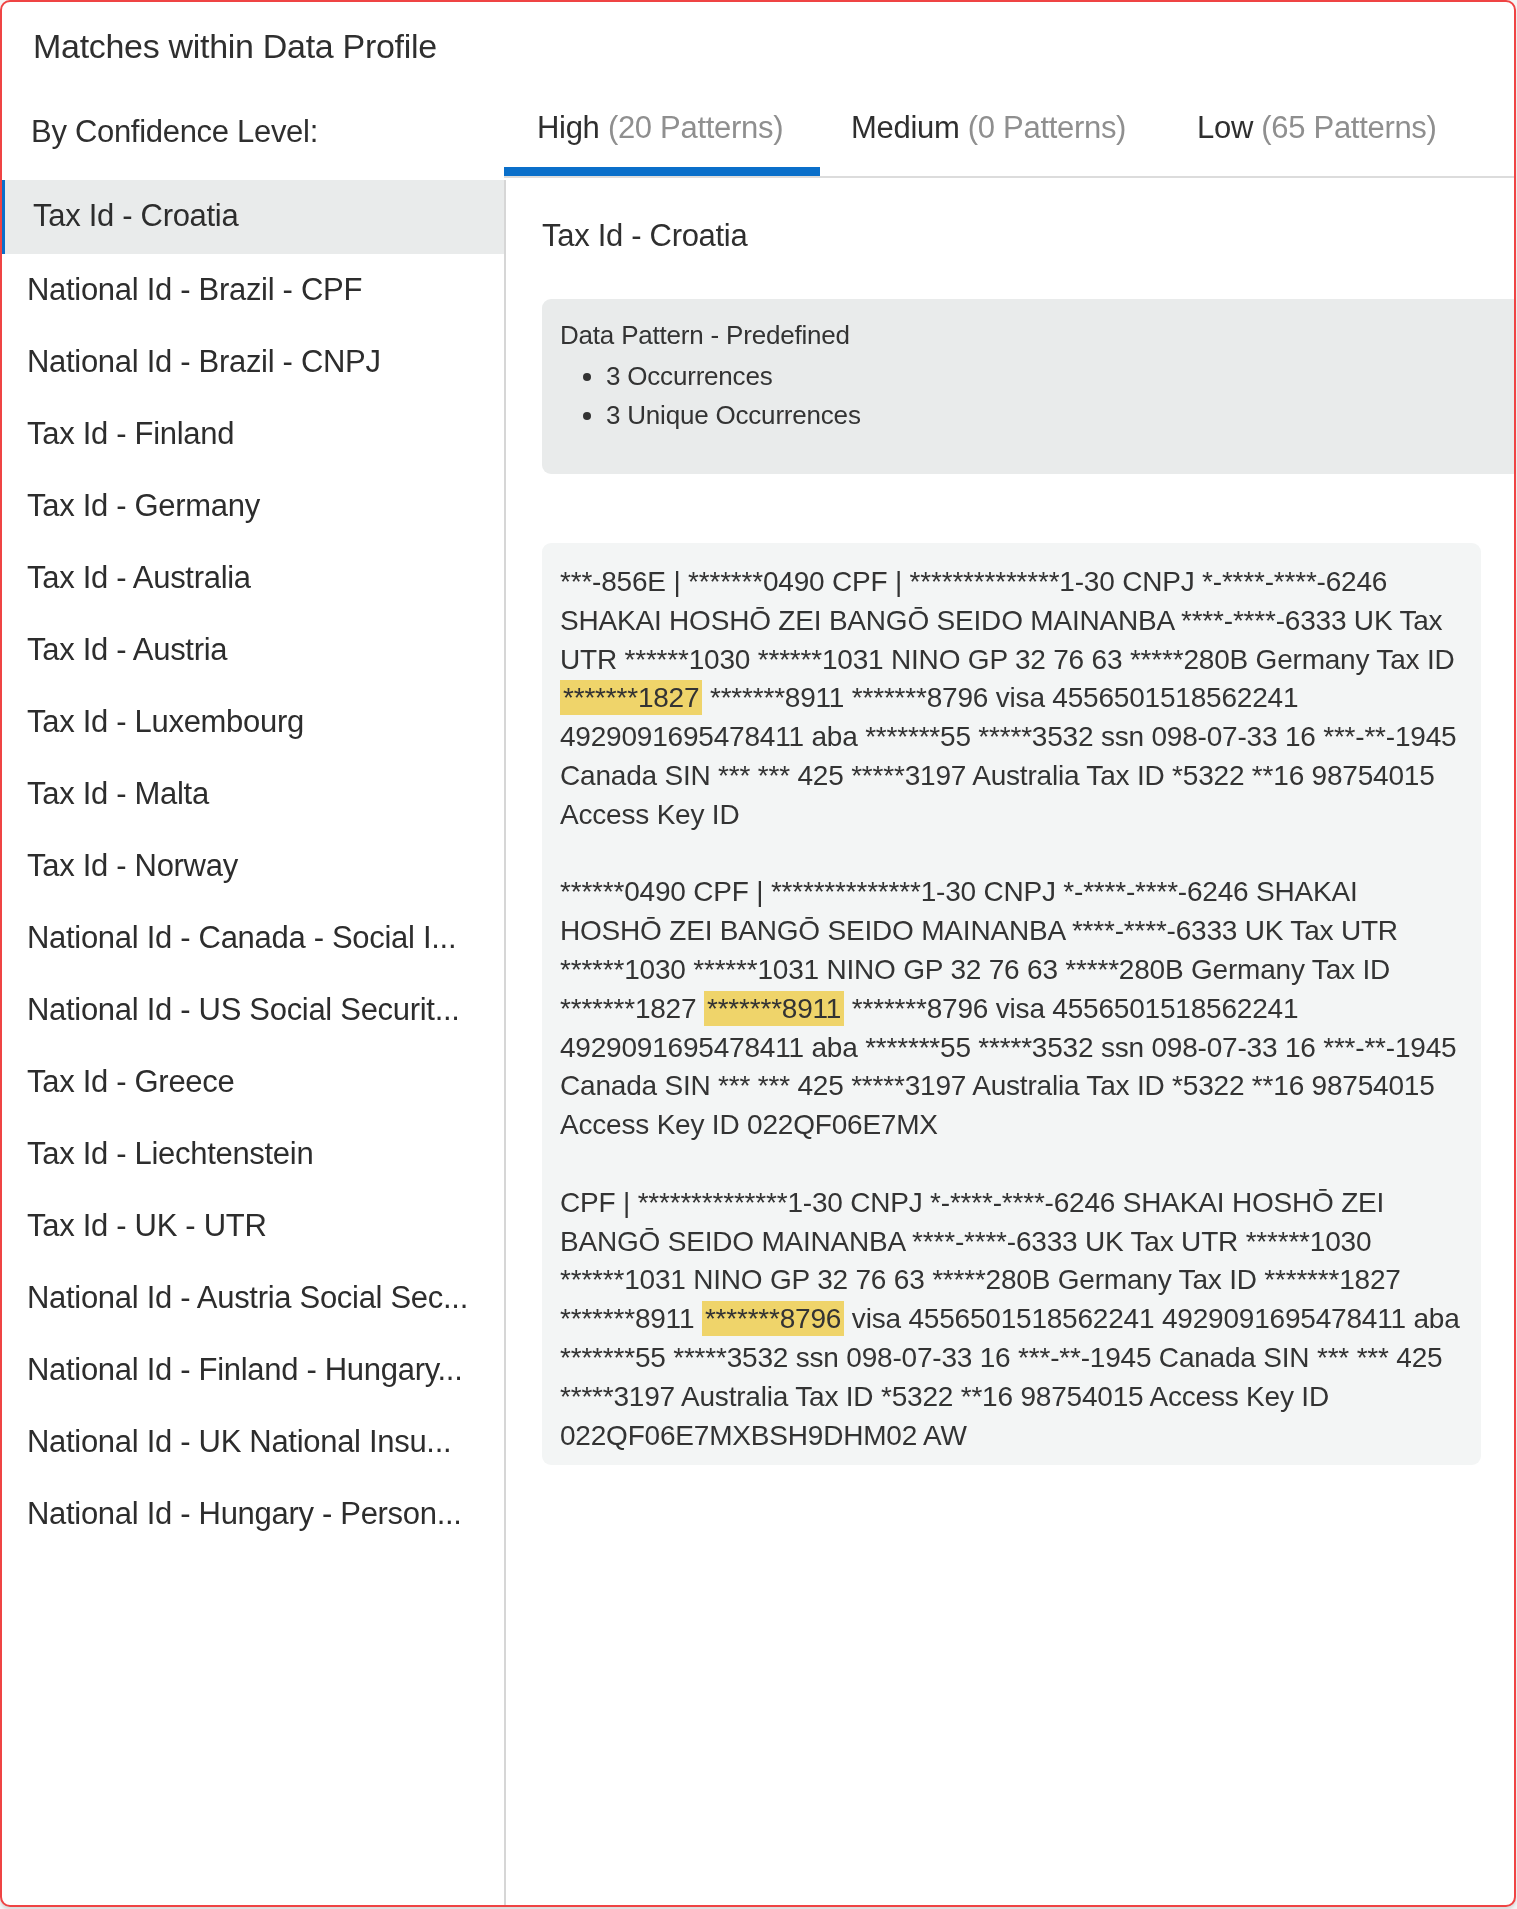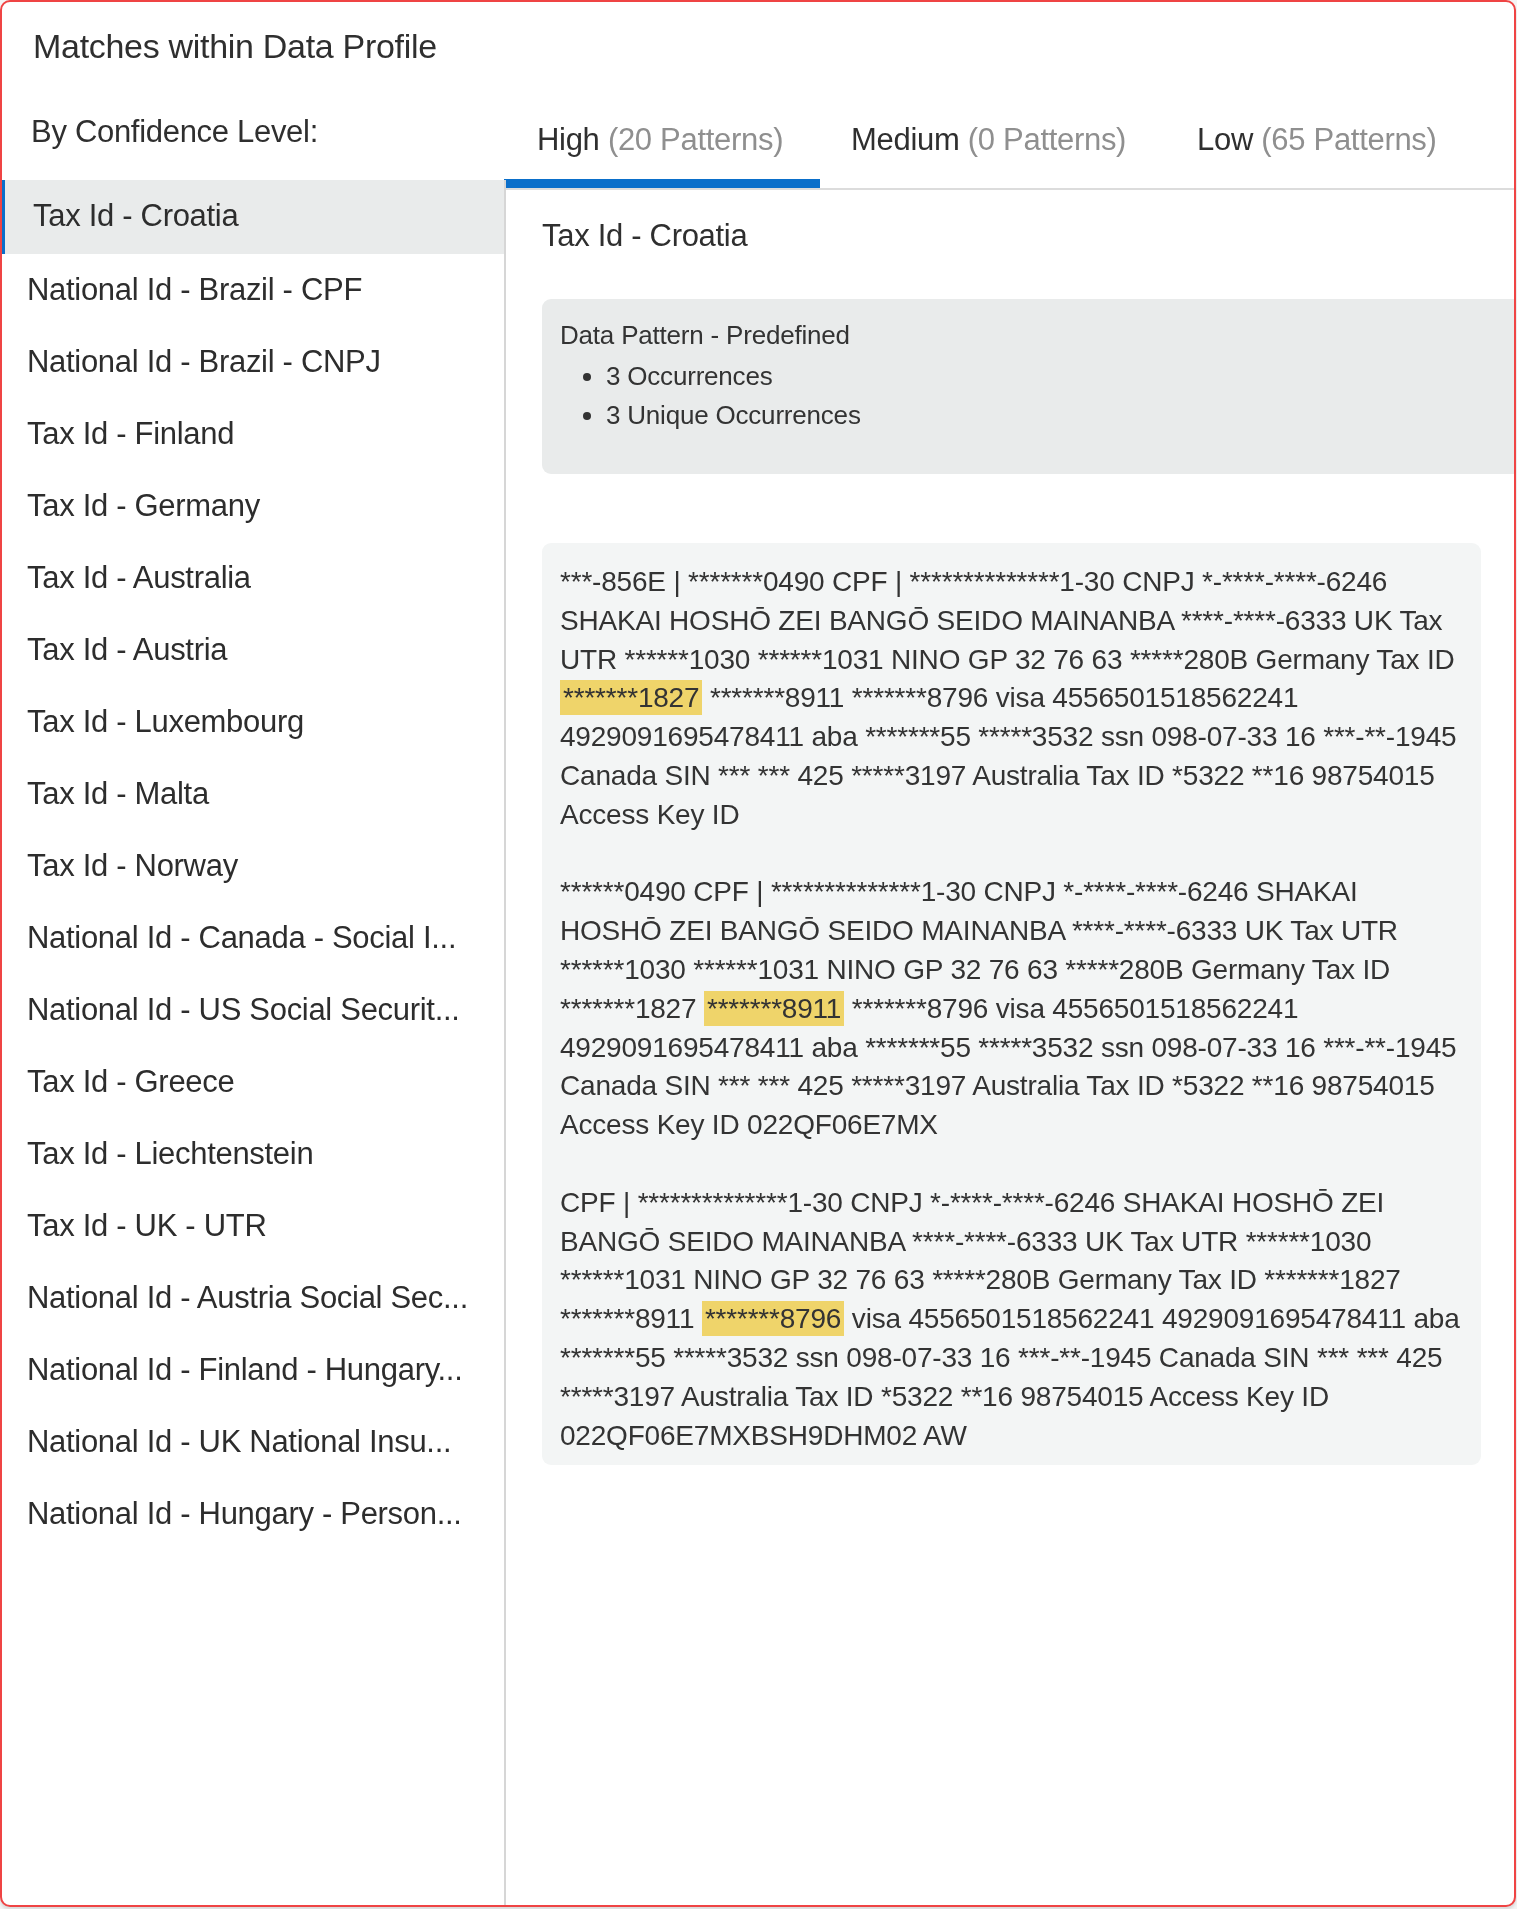--- a/index.html
+++ b/index.html
@@ -5,21 +5,21 @@
   html, body { margin: 0; padding: 0; background: #f4f4f4; }
   body { width: 1517px; height: 1909px; position: relative; overflow: hidden;
          font-family: "Liberation Sans", "DejaVu Sans", sans-serif; color: #2d2d2d; }
   .card { position: absolute; left: 0; top: 0; width: 1512px; height: 1903px;
           background: #fff; border: 2px solid #ef4444; border-radius: 10px;
           box-shadow: 0 3px 3px rgba(0,0,0,0.10); overflow: hidden; }
   .title { position: absolute; left: 31px; top: 22px; font-size: 34px; line-height: 44px;
            color: #2f2f2f; letter-spacing: -0.3px; }
   .by-label { position: absolute; left: 29px; top: 110px; font-size: 31px; line-height: 40px;
               color: #2f2f2f; letter-spacing: -0.3px; }
-  .tabs { position: absolute; left: 502px; top: 104px; right: 0; height: 82px;
+  .tabs { position: absolute; left: 502px; top: 92px; right: 0; height: 82px;
           border-bottom: 2px solid #dcdcdc; }
   .tab { position: absolute; top: 0; height: 82px; font-size: 31px; line-height: 40px;
          padding-top: 14px; box-sizing: border-box; cursor: pointer; letter-spacing: -0.3px; white-space: nowrap; }
   .tab .name { color: #2f2f2f; }
   .tab .count { color: #8f8f8f; }
   .tab.active::after { content: ""; position: absolute; left: 0; right: 0; bottom: 0;
                        height: 9px; background: #0a6fca; }
   .tab-high { left: 0; width: 316px; padding-left: 33px; }
   .tab-medium { left: 347px; padding-left: 0; }
   .tab-low { left: 693px; }

